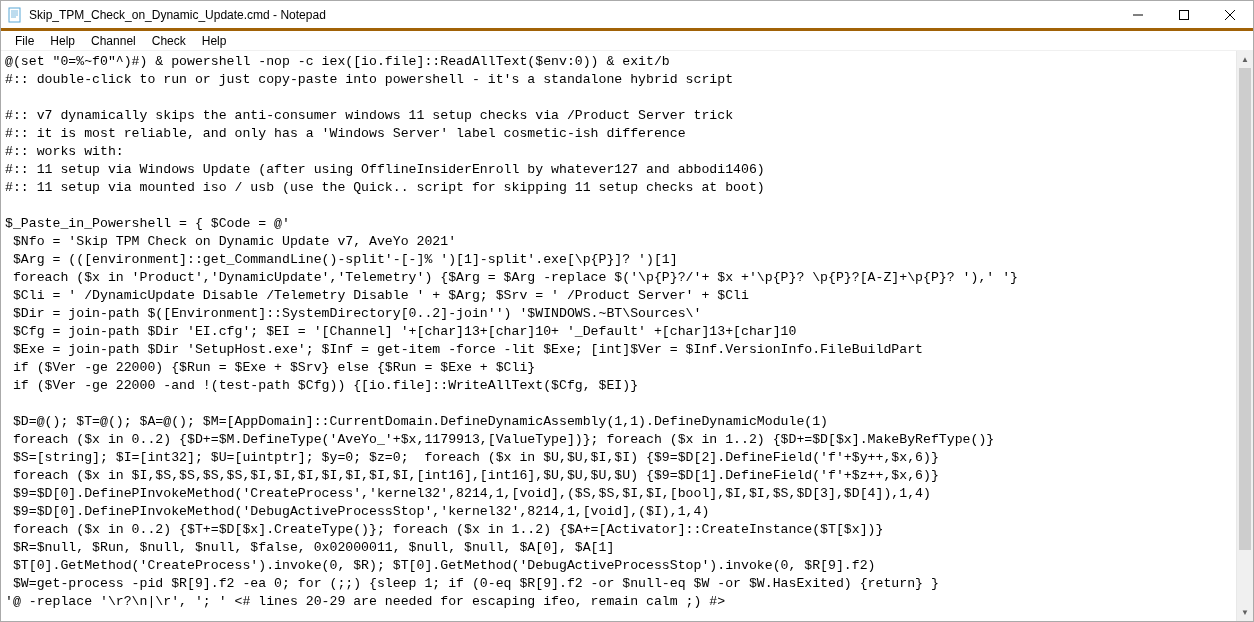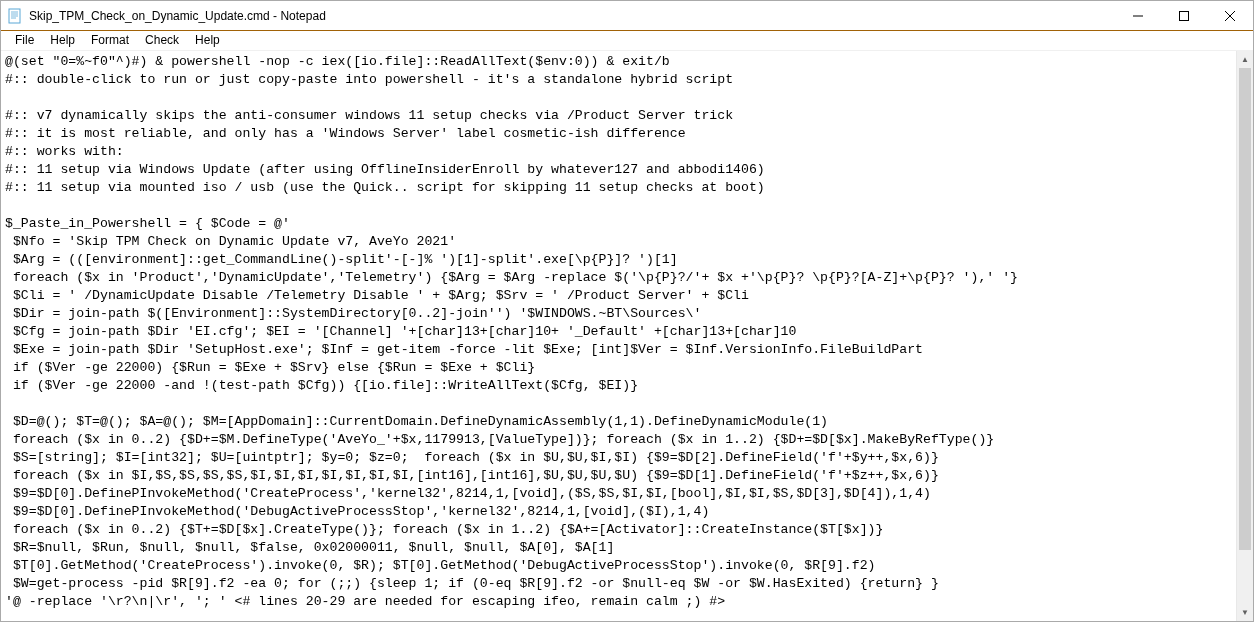--- a/index.html
+++ b/index.html
@@ -14,21 +14,21 @@
       height: 622px;
       overflow: hidden;
       border: 1px solid #aaa;
     }
     .titlebar {
       height: 30px;
       background: #ffffff;
       display: flex;
       align-items: center;
       padding-left: 6px;
-      border-bottom: 1px solid #a16207;
+      border-bottom: 3px solid #a16207;
     }
     .titlebar .app-icon {
       width: 16px;
       height: 16px;
       margin-right: 6px;
       display: inline-flex;
       align-items: center;
       justify-content: center;
     }
     .titlebar .title-text {
@@ -48,20 +48,21 @@
       justify-content: center;
       font-family: "Segoe UI Symbol", sans-serif;
       font-size: 10px;
       color: #000;
       cursor: default;
     }
     .menubar {
       height: 20px;
       background: #ffffff;
       display: flex;
+      align-items: center;
       padding-left: 6px;
       font-size: 12px;
       border-bottom: 1px solid #f0f0f0;
     }
     .menu-item {
       padding: 2px 8px;
       cursor: default;
     }
     .content-wrap {
       display: flex;
@@ -136,21 +137,21 @@
           <line x1="0" y1="0" x2="10" y2="10" stroke="#000" stroke-width="1"></line>
           <line x1="10" y1="0" x2="0" y2="10" stroke="#000" stroke-width="1"></line>
         </svg>
     </div>
   </div>
 </div>
 
 <div class="menubar">
   <span class="menu-item">File</span>
   <span class="menu-item">Help</span>
-  <span class="menu-item">Format</span>
+  <span class="menu-item">Channel</span>
   <span class="menu-item">Check</span>
   <span class="menu-item">Help</span>
 </div>
 
 <div class="content-wrap">
   <div class="editor">@(set "0=%~f0"^)#) &amp; powershell -nop -c iex([io.file]::ReadAllText($env:0)) &amp; exit/b
 #:: double-click to run or just copy-paste into powershell - it's a standalone hybrid script
 
 #:: v7 dynamically skips the anti-consumer windows 11 setup checks via /Product Server trick
 #:: it is most reliable, and only has a 'Windows Server' label cosmetic-ish difference

